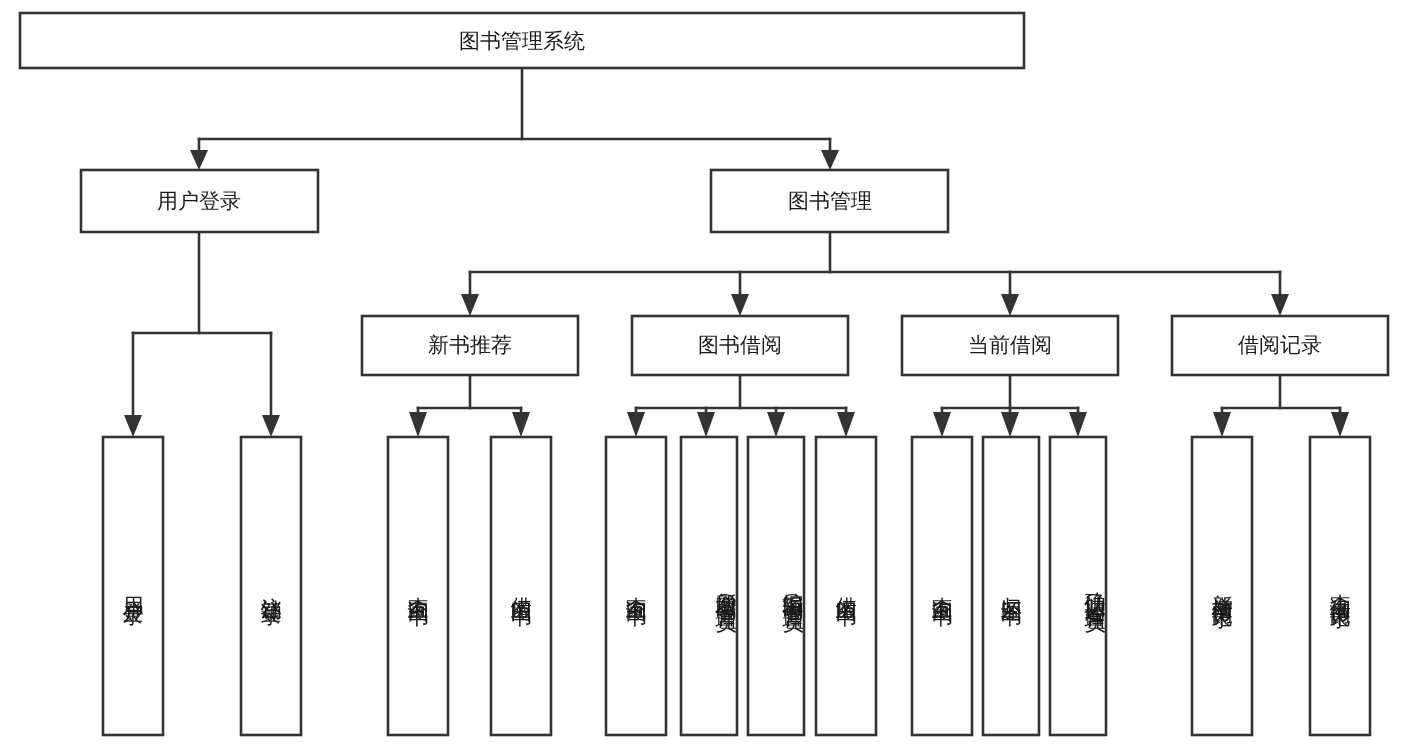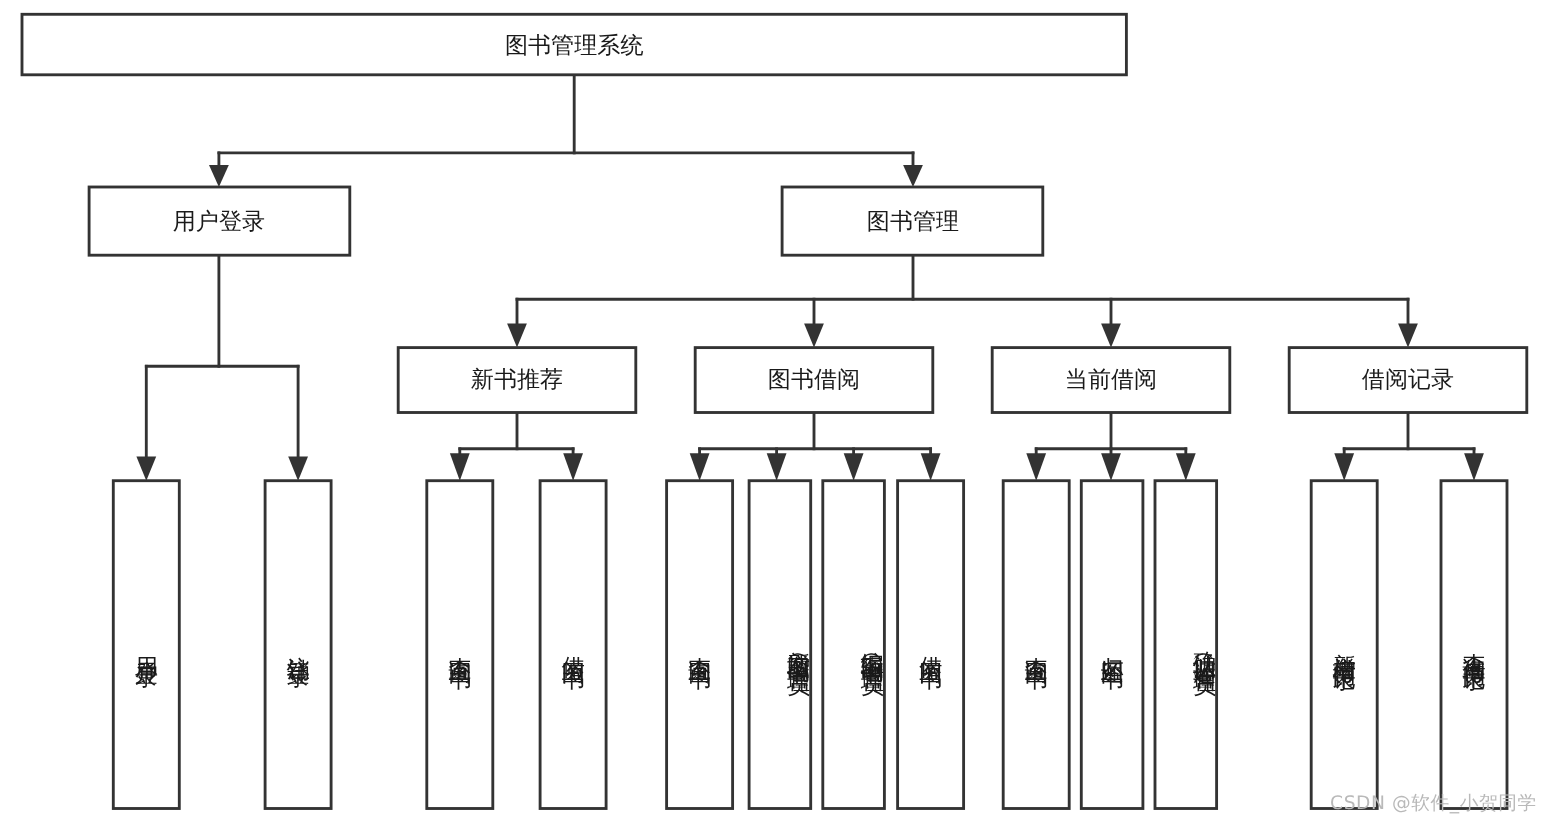--- a/index.html
+++ b/index.html
@@ -199,14 +199,13 @@
   <div class="vlabel" style="left:748px; top:437px; width:56px; height:298px; align-items:flex-start; padding-top:4px; box-sizing:border-box;">编辑图书（管理员）</div>
   <div class="vlabel" style="left:816px; top:437px; width:60px; height:298px;">借阅图书</div>
 
   <div class="vlabel" style="left:912px; top:437px; width:60px; height:298px;">查询图书</div>
   <div class="vlabel" style="left:983px; top:437px; width:56px; height:298px;">归还图书</div>
   <div class="vlabel" style="left:1050px; top:437px; width:56px; height:298px; align-items:flex-start; padding-top:4px; box-sizing:border-box;">确认归还（管理员）</div>
 
   <div class="vlabel" style="left:1192px; top:437px; width:60px; height:298px;">新增借阅记录</div>
   <div class="vlabel" style="left:1310px; top:437px; width:60px; height:298px;">查询借阅记录</div>
 
-  <div class="watermark">CSDN @软件_小贺同学</div>
 </div>
 
 </body></html>

